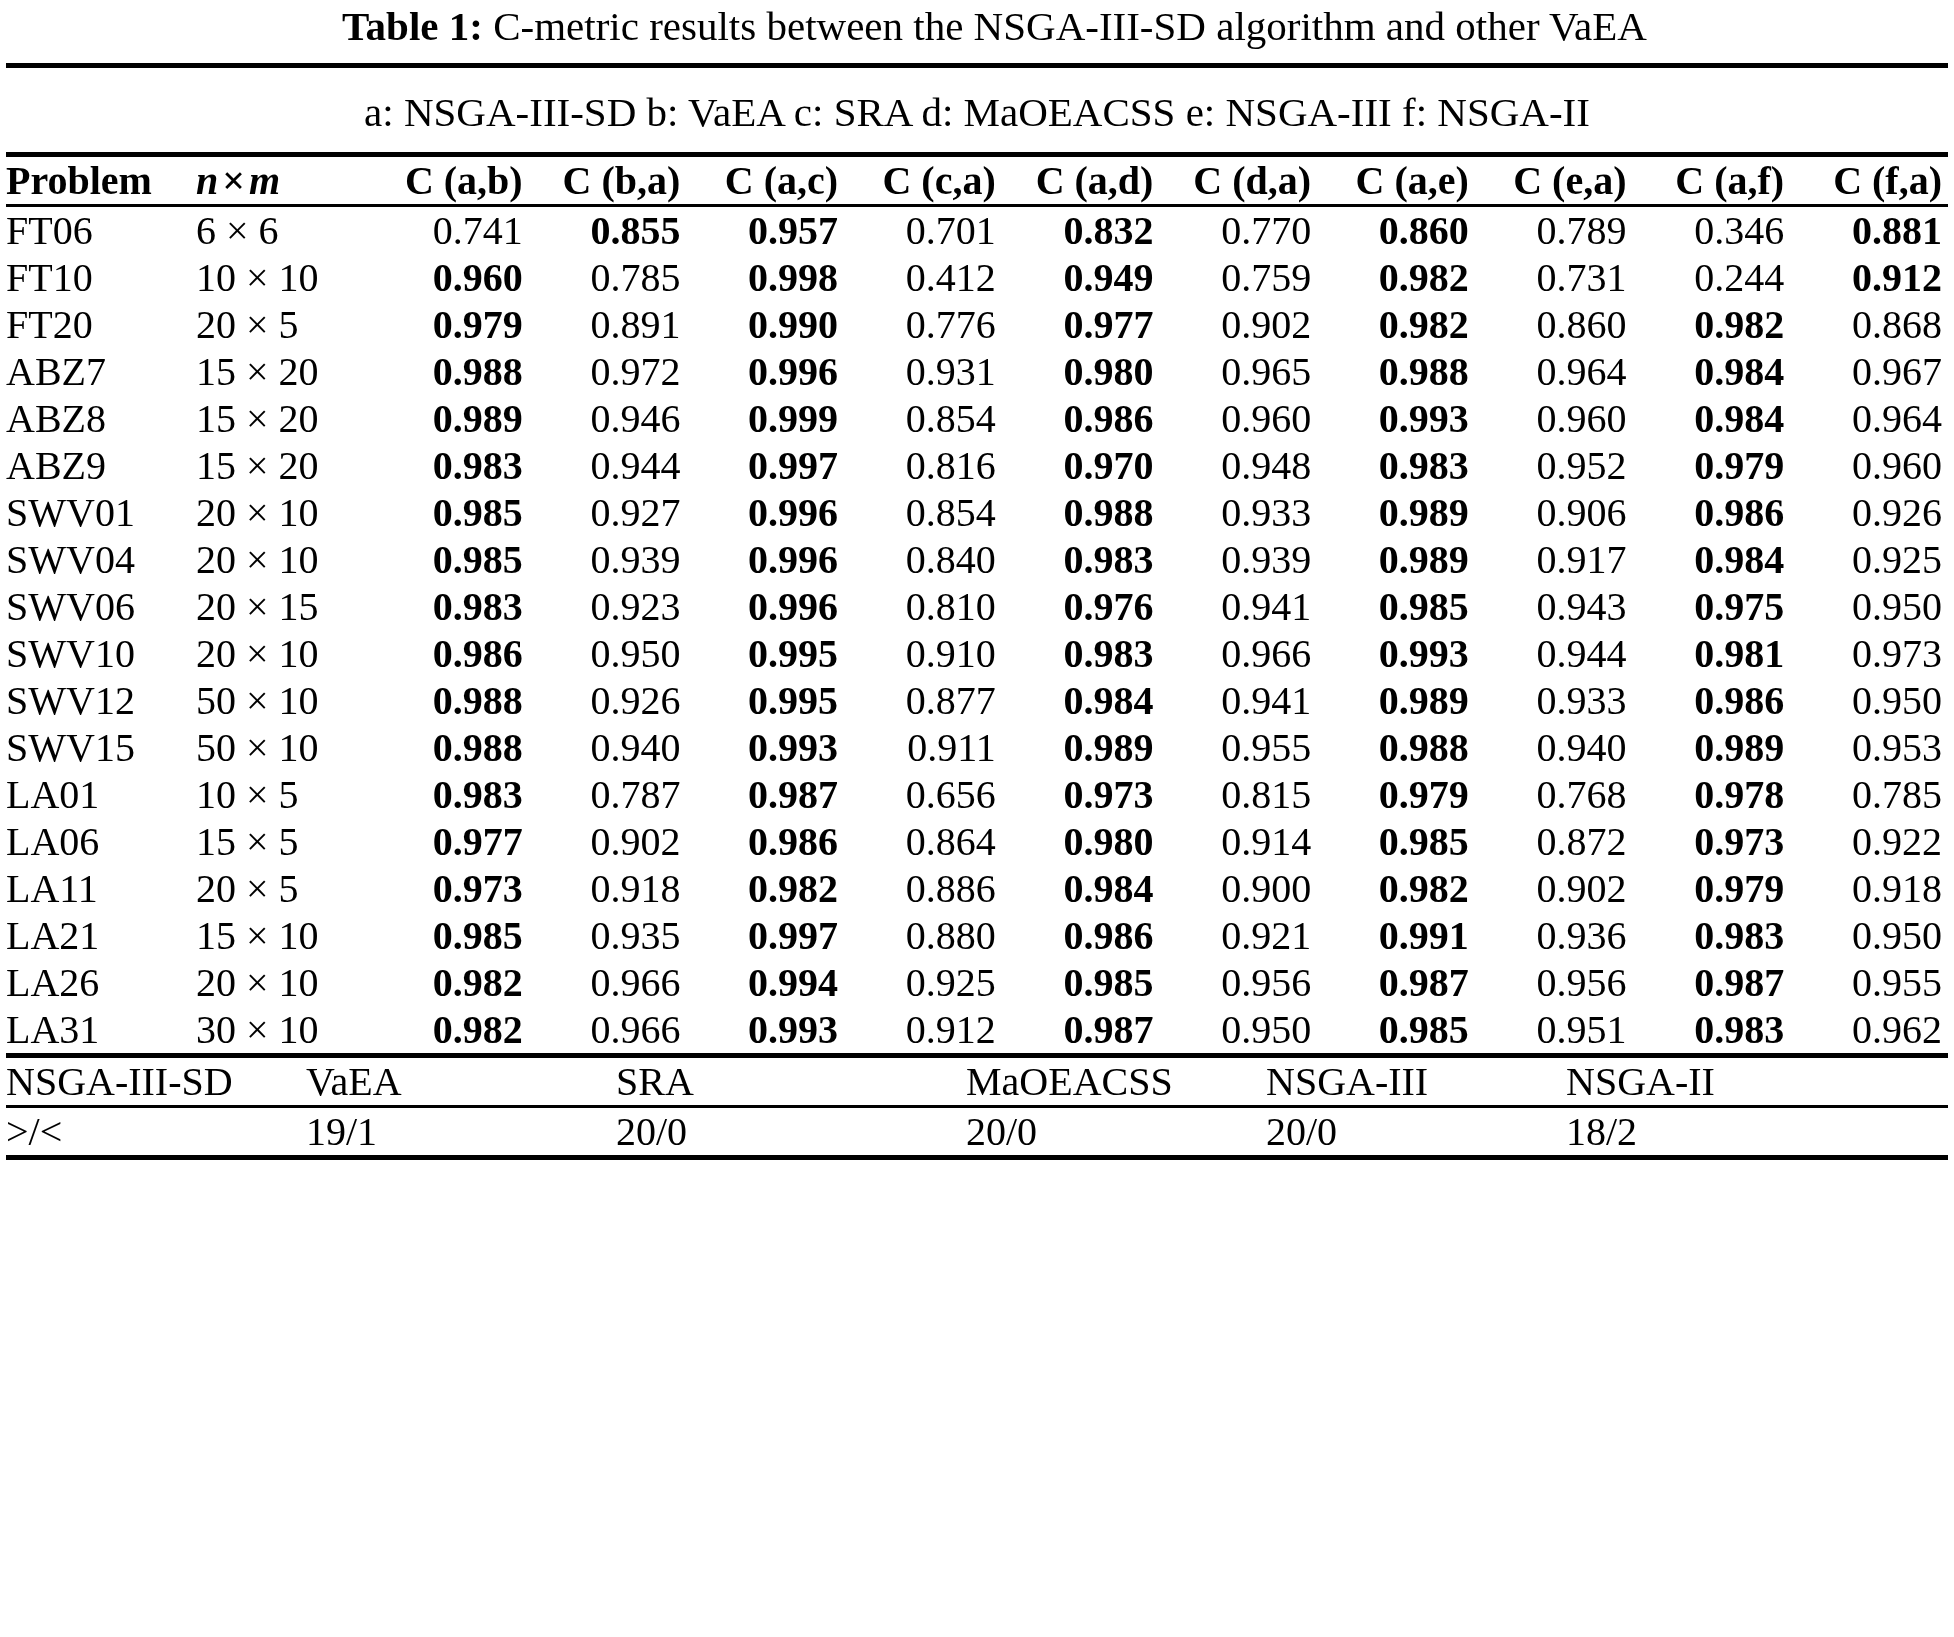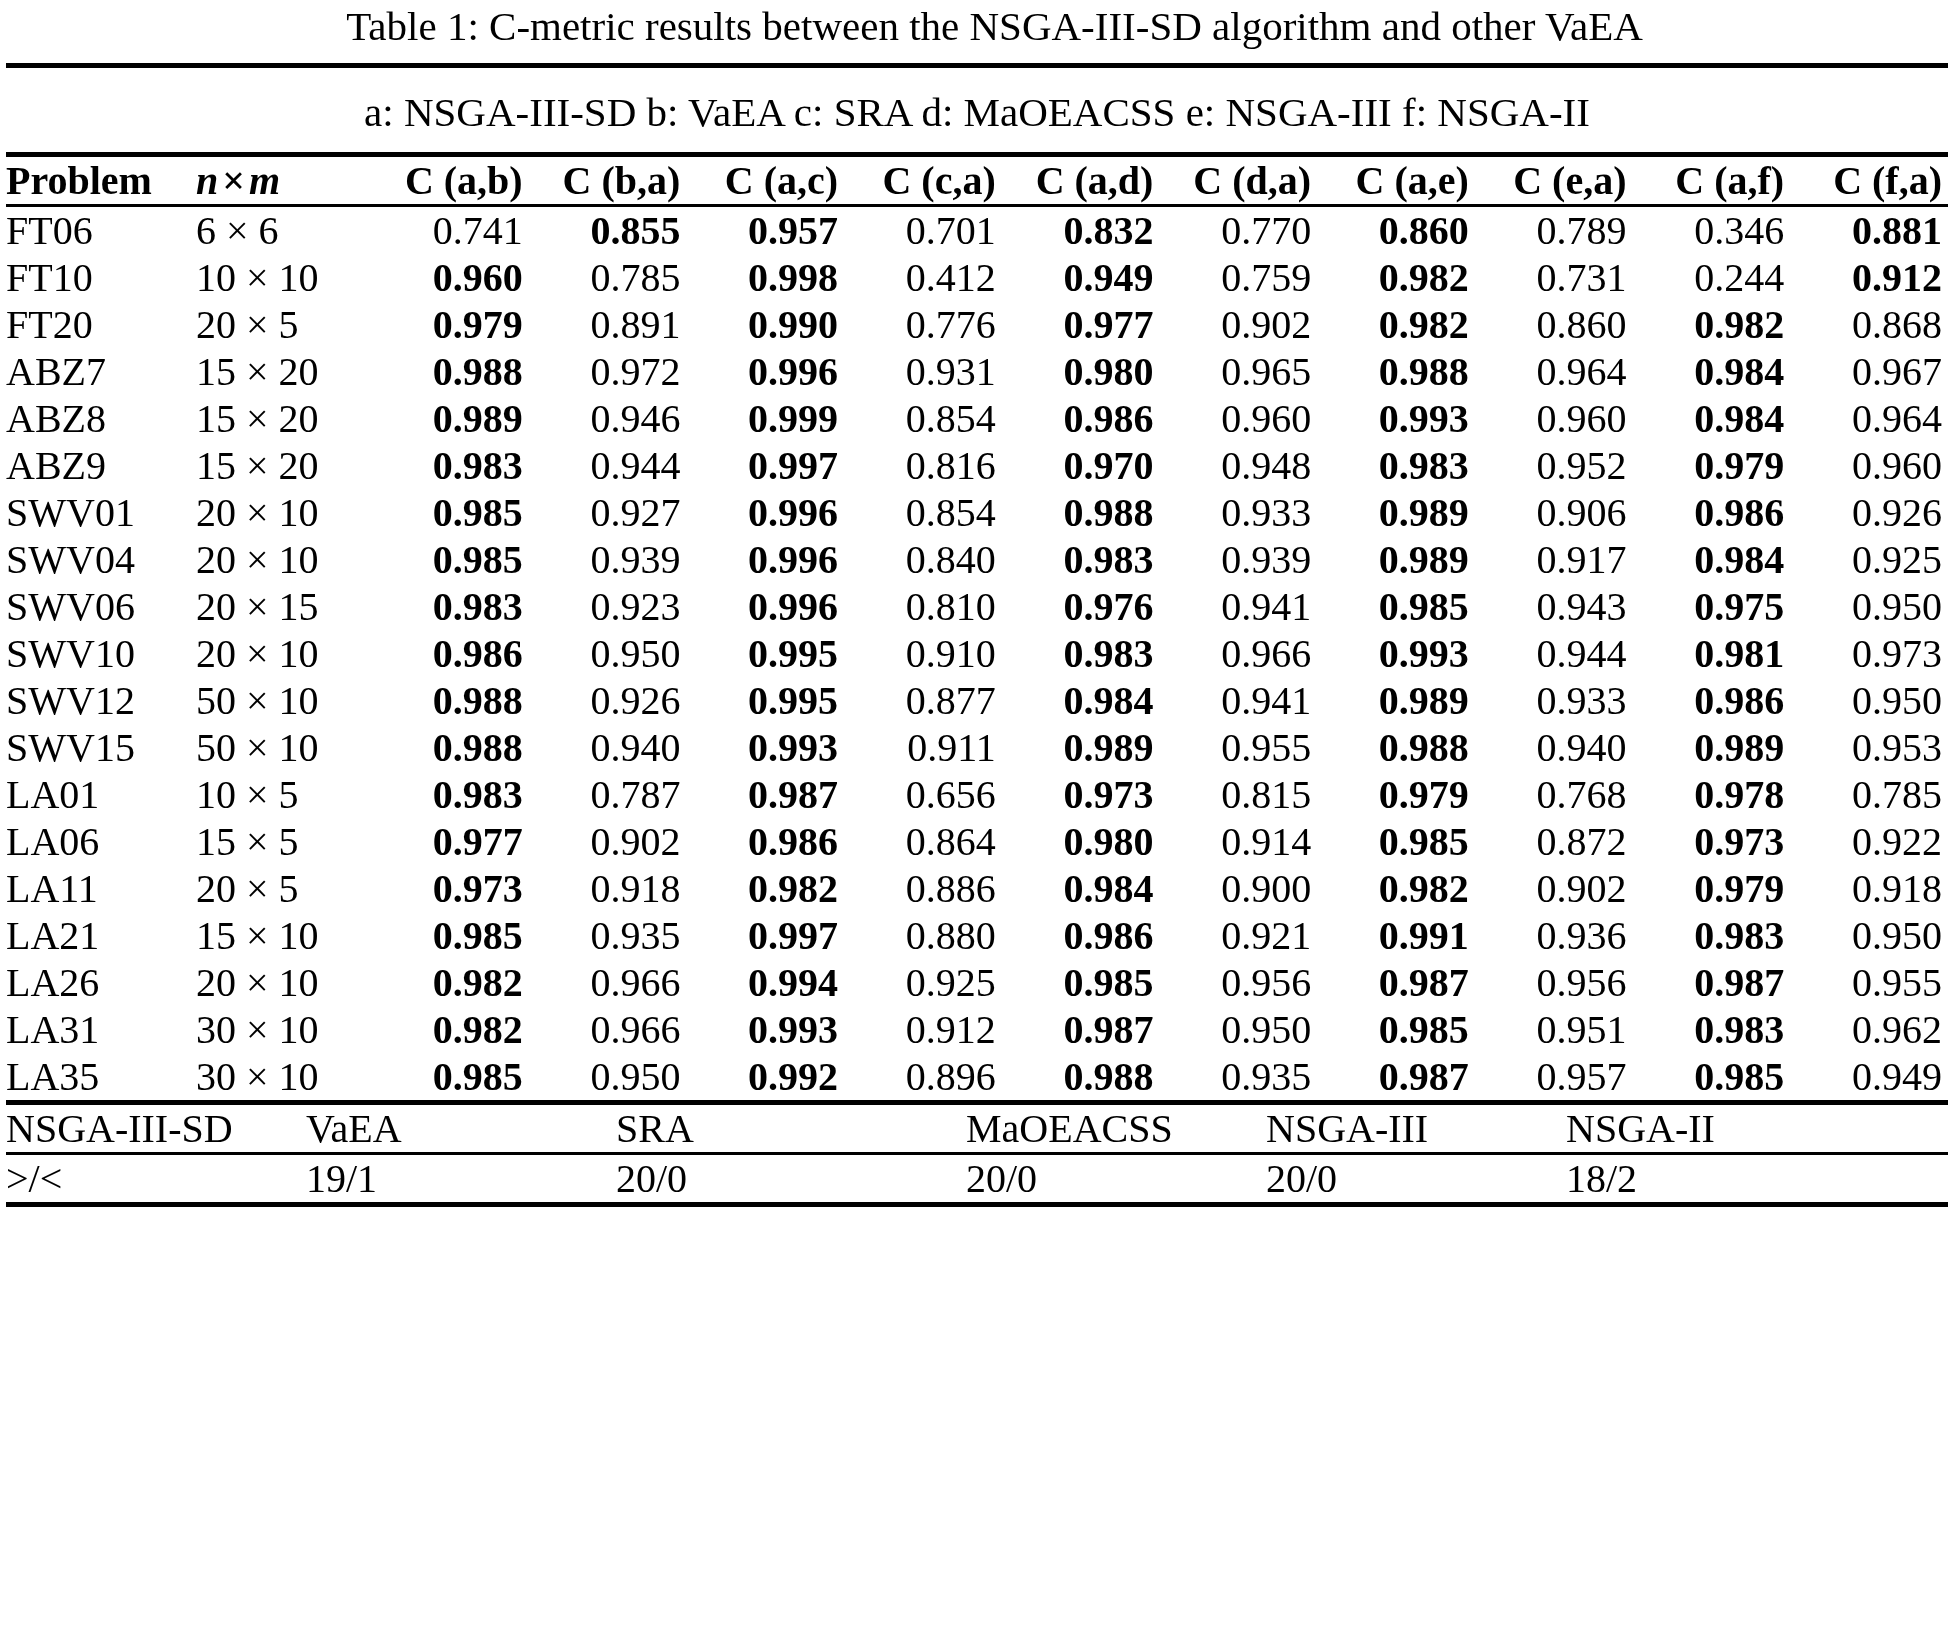--- a/index.html
+++ b/index.html
@@ -25,21 +25,21 @@
   
   .caption {
     text-align: center;
     font-size: 41px;
     line-height: 1.0;
     padding-top: 6px;
     padding-bottom: 16px;
     white-space: nowrap;
   }
   .caption .cap-label {
-    font-weight: normal;
+    font-weight: bold;
     margin-left: 35px;
   }
   .caption .cap-text {
     font-weight: normal;
   }
 
   
   .rule-thick {
     border-top: 5px solid #000;
     height: 0;
@@ -403,34 +403,20 @@
           <td class="col-val">0.966</td>
           <td class="col-val bold">0.993</td>
           <td class="col-val">0.912</td>
           <td class="col-val bold">0.987</td>
           <td class="col-val">0.950</td>
           <td class="col-val bold">0.985</td>
           <td class="col-val">0.951</td>
           <td class="col-val bold">0.983</td>
           <td class="col-val">0.962</td>
         </tr>
-        <tr>
-          <td class="col-problem">LA35</td>
-          <td class="col-size">30 × 10</td>
-          <td class="col-val bold">0.985</td>
-          <td class="col-val">0.950</td>
-          <td class="col-val bold">0.992</td>
-          <td class="col-val">0.896</td>
-          <td class="col-val bold">0.988</td>
-          <td class="col-val">0.935</td>
-          <td class="col-val bold">0.987</td>
-          <td class="col-val">0.957</td>
-          <td class="col-val bold">0.985</td>
-          <td class="col-val">0.949</td>
-        </tr>
       </tbody>
   </table>
 
   <div class="rule-thick"></div>
 
   <table class="summary">
     <tbody>
       <tr class="sum-row-algos">
         <td class="s-c0">NSGA-III-SD</td>
         <td class="s-c1">VaEA</td>

